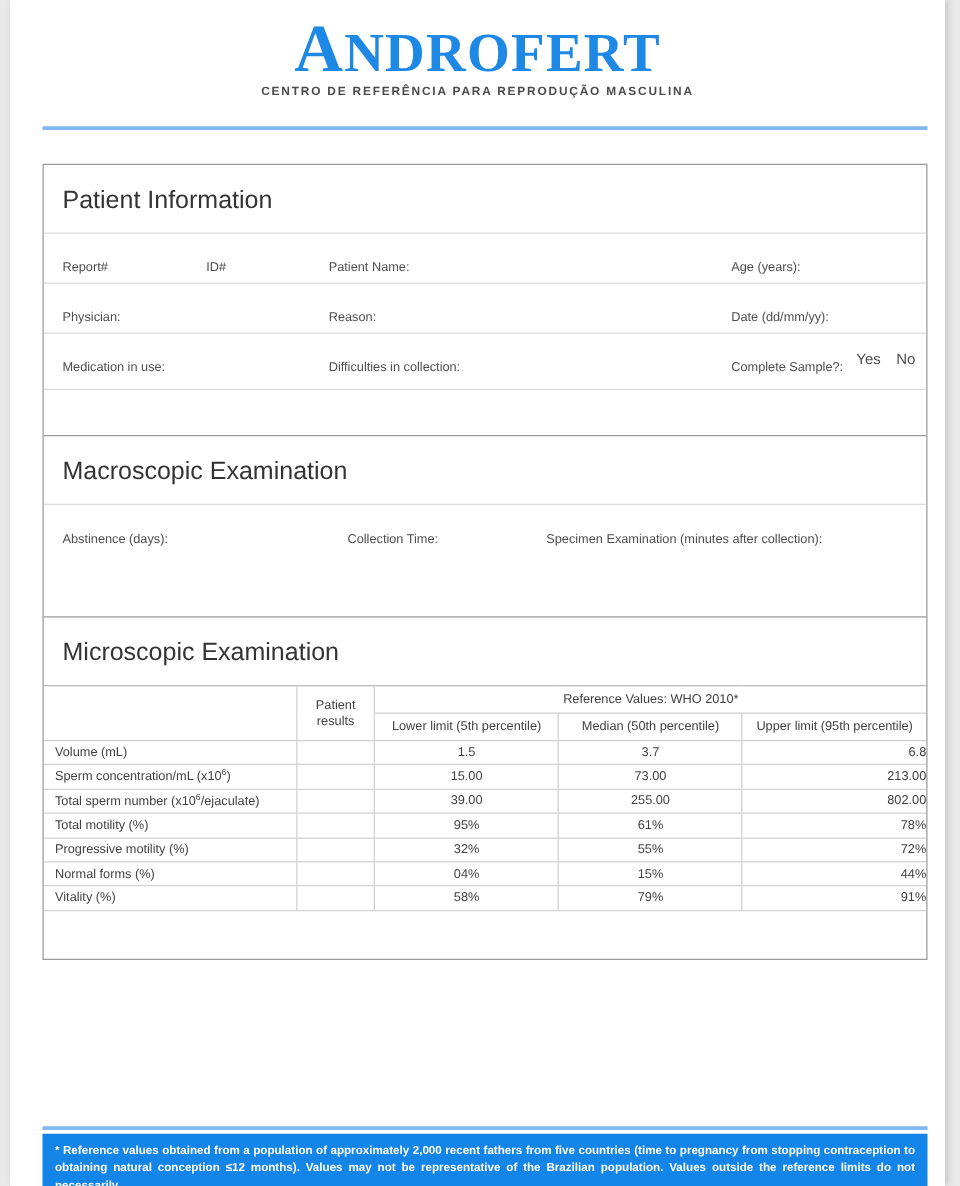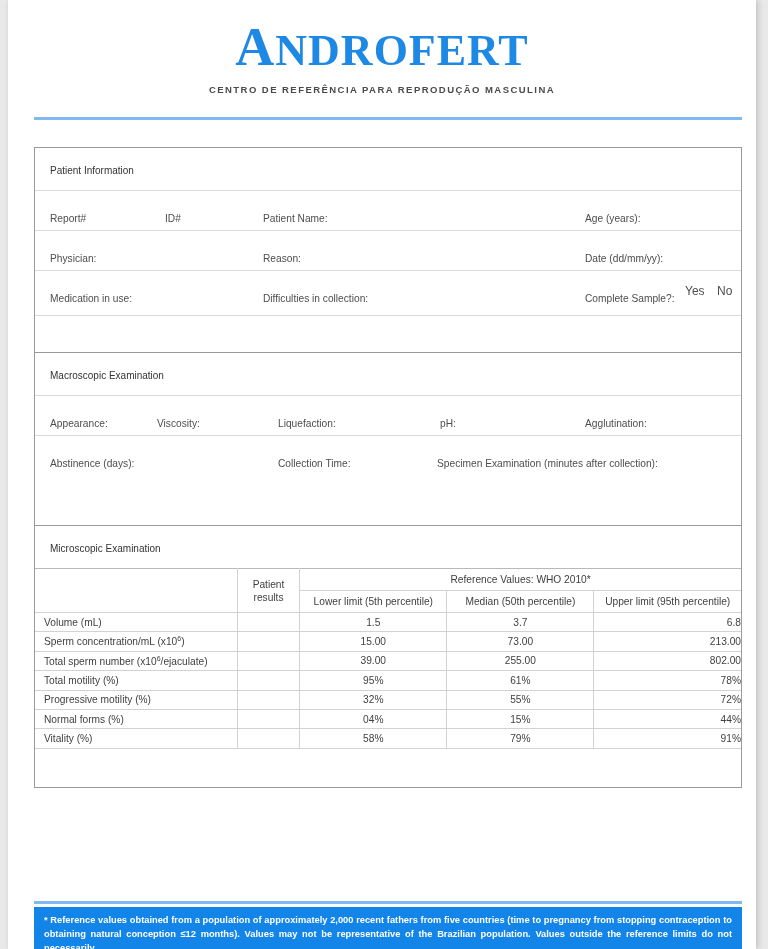--- a/index.html
+++ b/index.html
@@ -26,21 +26,21 @@
 
   
   .logo-block {
     padding-top: 16px;
     text-align: center;
   }
   .logo-word {
     font-family: "Liberation Serif", serif;
     font-weight: bold;
     font-size: 44px;
-    line-height: 63px;
+    line-height: 46px;
     color: #1E88E5;
     letter-spacing: 1px;
   }
   .logo-word .cap {
     font-size: 54px;
   }
   .logo-tagline {
     margin-top: 2px;
     font-family: "Liberation Sans", sans-serif;
     font-size: 9.5px;
@@ -70,21 +70,21 @@
   
   .sections {
     margin: 27px 14px 0 26px;
     border: 1px solid #9a9a9a;
     box-sizing: border-box;
   }
   .section + .section {
     border-top: 1px solid #9a9a9a;
   }
   .section-title {
-    font-size: 10px;
+    font-size: 20px;
     color: #333333;
     padding: 17px 0 14px 15px;
     font-weight: normal;
   }
   .field-row {
     border-top: 1px solid #dcdcdc;
     position: relative;
     height: 39px;
   }
   .field-row.tall { height: 44px; }
@@ -219,27 +219,20 @@
         <span class="yn" style="left:650px;">Yes</span>
         <span class="yn" style="left:682px;">No</span>
       </div>
 
       <div class="field-row blank"></div>
     </div>
 
     <div class="section">
       <div class="section-title">Macroscopic Examination</div>
 
-      <div class="field-row">
-        <span class="field" style="left:15px;">Appearance:</span>
-        <span class="field" style="left:122px;">Viscosity:</span>
-        <span class="field" style="left:243px;">Liquefaction:</span>
-        <span class="field" style="left:405px;">pH:</span>
-        <span class="field" style="left:550px;">Agglutination:</span>
-      </div>
 
       <div class="field-row">
         <span class="field" style="left:15px;">Abstinence (days):</span>
         <span class="field" style="left:243px;">Collection Time:</span>
         <span class="field" style="left:402px;">Specimen Examination (minutes after collection):</span>
       </div>
 
       <div class="spacer-area tallish"></div>
     </div>
 

